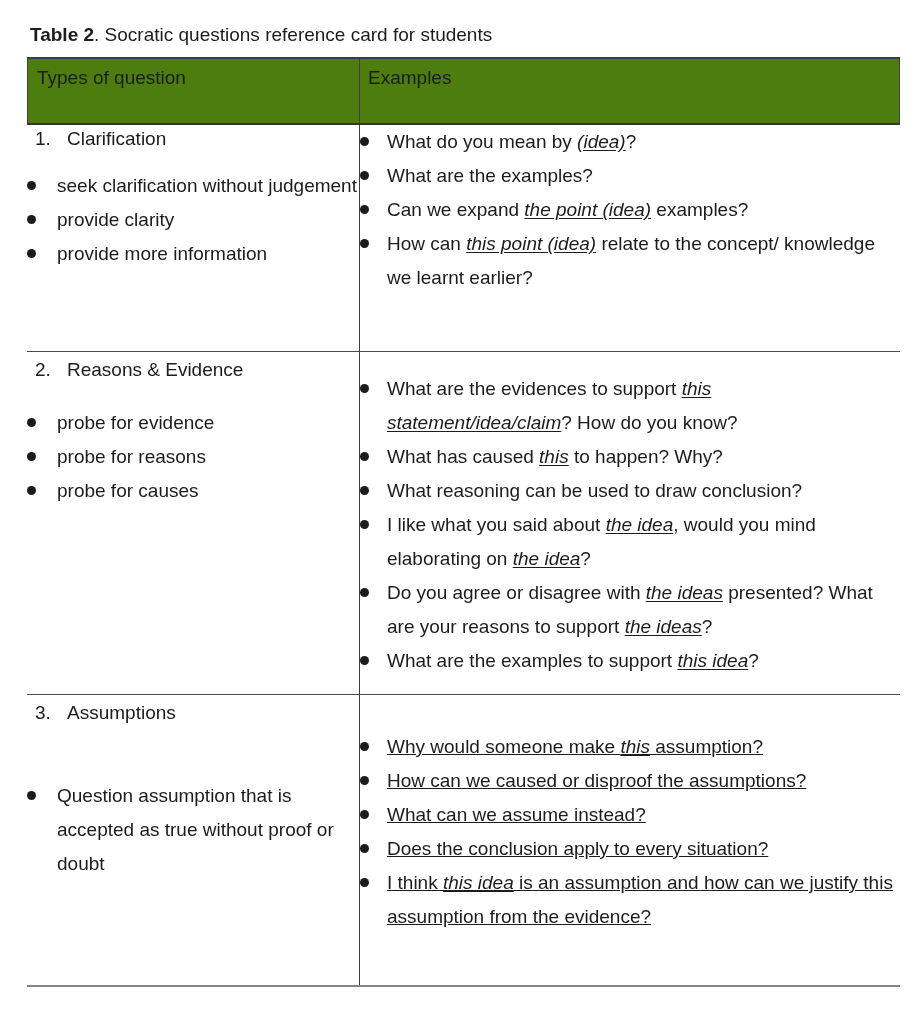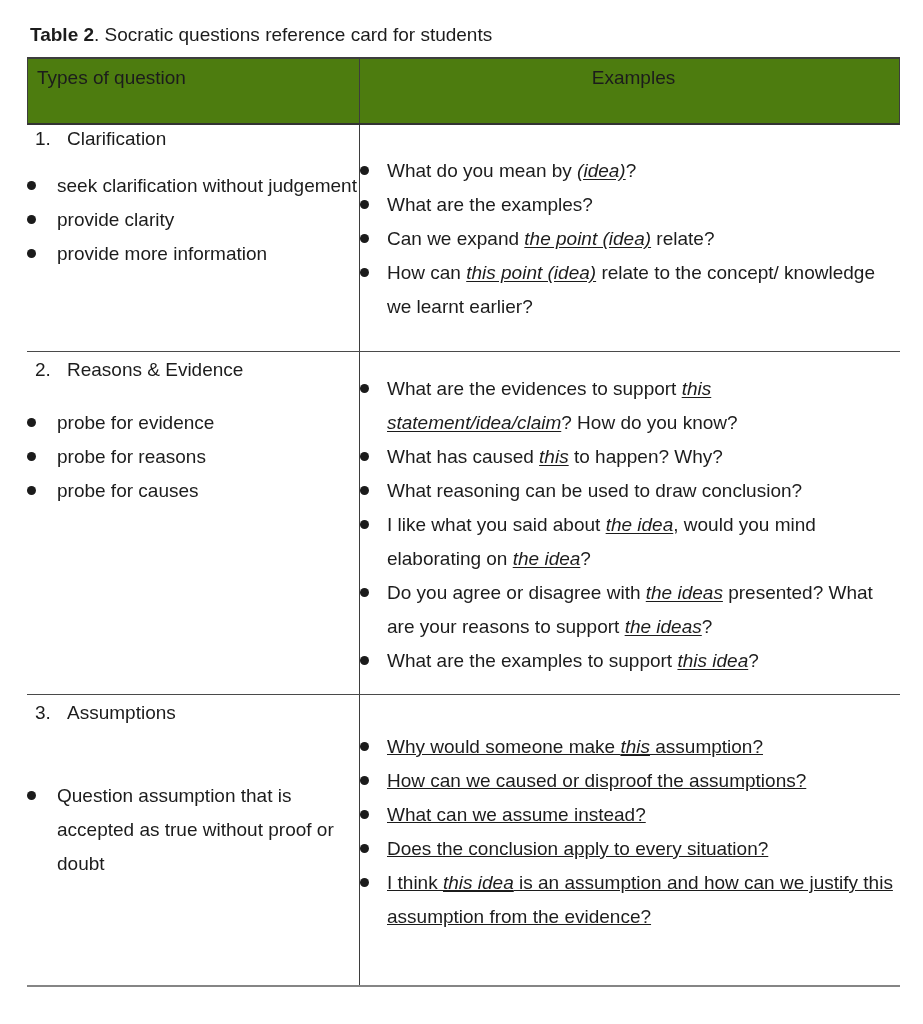--- a/index.html
+++ b/index.html
@@ -39,21 +39,21 @@
     border-right: 1px solid #3d3d3d;
     border-bottom: 2px solid #333333;
   }
   .th {
     box-sizing: border-box;
     font-size: 19px;
     line-height: 30px;
     padding-top: 4px;
   }
   .th-left  { width: 332px; border-right: 1px solid #3d3d3d; padding-left: 9px; }
-  .th-right { flex: 1; padding-left: 8px; text-align: center; }
+  .th-right { flex: 1; padding-left: 8px; }
 
   
   .section {
     box-sizing: border-box;
     display: flex;
     border-bottom: 1px solid #4a4a4a;
   }
   .section-1 { height: 227px; }
   .section-2 { height: 343px; }
   .section-3 { height: 292px; border-bottom: 2px solid #858585; }
@@ -77,21 +77,21 @@
     margin: 0;
     padding: 0;
     font-size: 19px;
     line-height: 34px;
   }
   .types-list    { margin-left: 48px; margin-right: 4px; }
   .examples-list { margin-left: 45px; margin-right: 0; }
   .section-1 .types-list    { margin-top: 16px; }
   .section-2 .types-list    { margin-top: 22px; }
   .section-3 .types-list    { margin-top: 52px; }
-  .section-1 .examples-list { margin-top: 29px; }
+  .section-1 .examples-list { }
   .section-2 .examples-list { margin-top: 20px; }
   .section-3 .examples-list { margin-top: 35px; text-decoration: underline; }
 
   ul.blist li { position: relative; }
   .types-list li    { padding-left: 30px; }
   .examples-list li { padding-left: 27px; }
 
   .dot {
     position: absolute;
     left: 0;
@@ -130,21 +130,21 @@
             <ul class="blist types-list">
               <li><span class="dot"></span><span>seek clarification without judgement</span></li>
               <li><span class="dot"></span><span>provide clarity</span></li>
               <li><span class="dot"></span><span>provide more information</span></li>
             </ul>
           </div>
           <div class="cell cell-right">
             <ul class="blist examples-list">
               <li><span class="dot"></span><span>What do you mean by </span><span class="em">(idea)</span><span>?</span></li>
               <li><span class="dot"></span><span>What are the examples?</span></li>
-              <li><span class="dot"></span><span>Can we expand </span><span class="em">the point (idea)</span><span> relate?</span></li>
+              <li><span class="dot"></span><span>Can we expand </span><span class="em">the point (idea)</span><span> examples?</span></li>
               <li><span class="dot"></span><span>How can </span><span class="em">this point (idea)</span><span> relate to the concept/ knowledge we learnt earlier?</span></li>
             </ul>
           </div>
         </div>
         <div class="section section-2">
           <div class="cell cell-left">
             <div class="sec-heading">
               <span class="sec-num">2.</span>
               <span class="sec-title">Reasons &amp; Evidence</span>
             </div>

